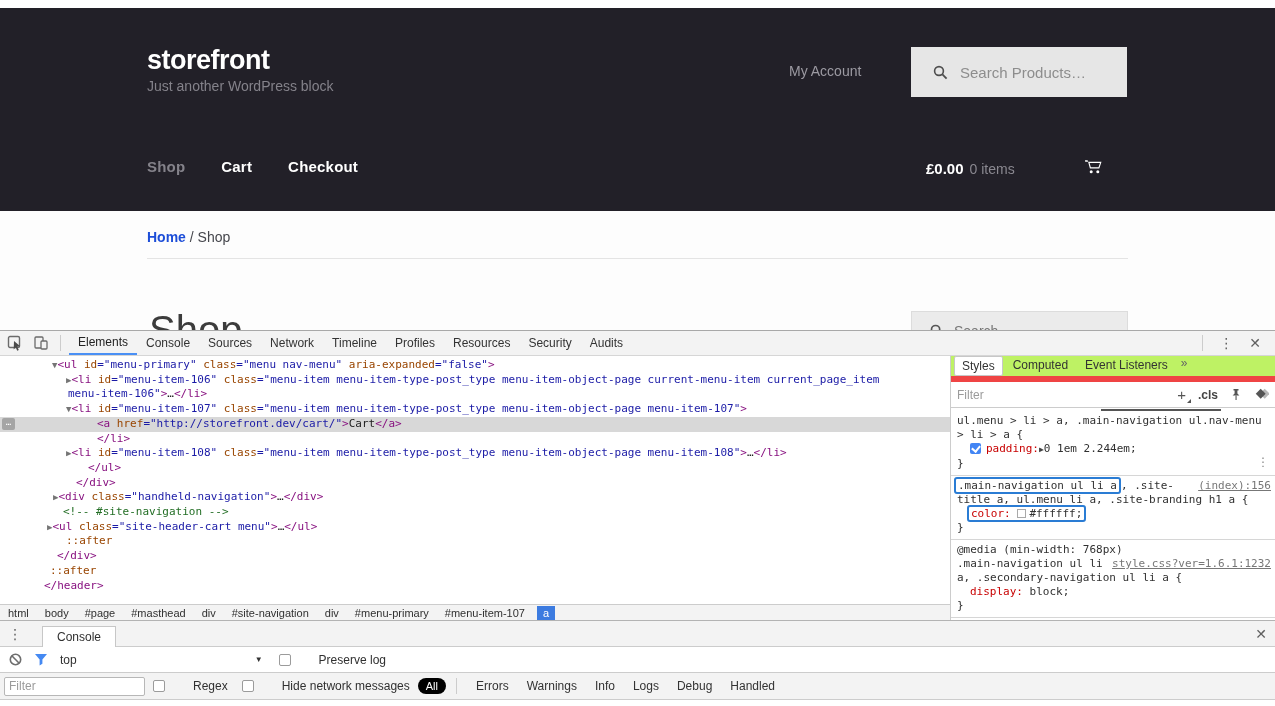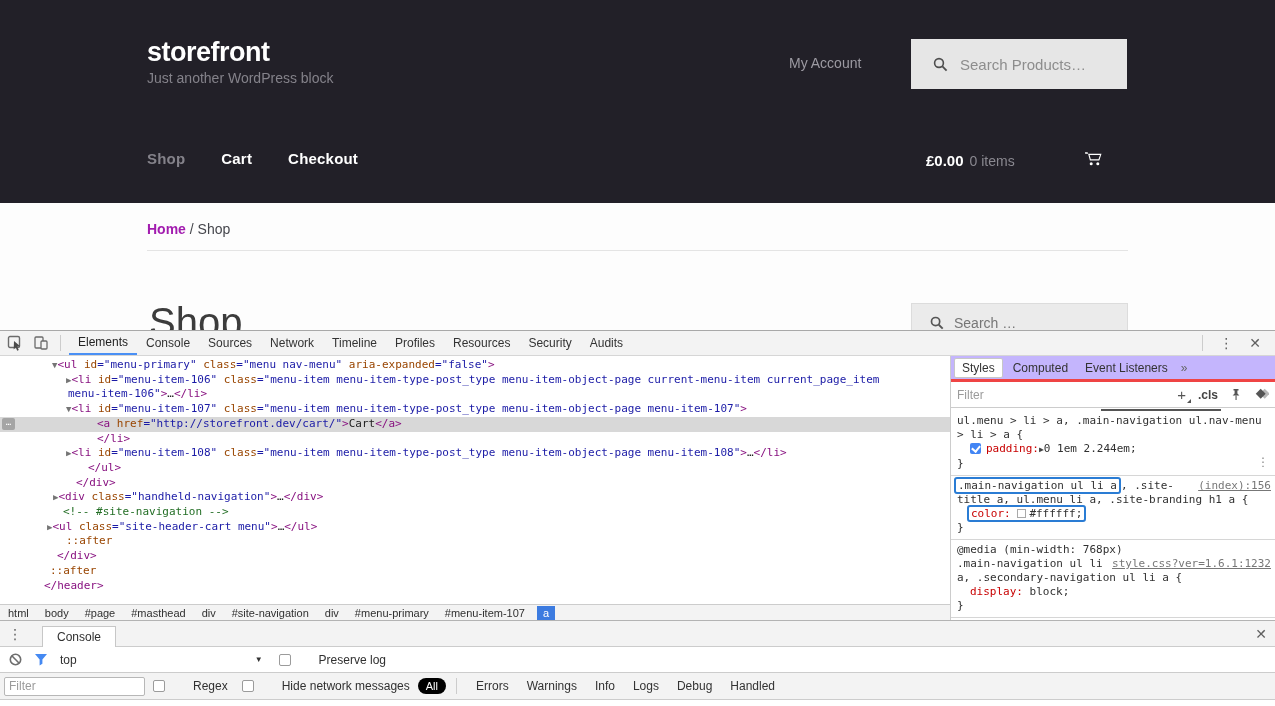--- a/index.html
+++ b/index.html
@@ -1,40 +1,40 @@
 <!DOCTYPE html>
 <html><head>
 <meta charset="utf-8">
 <style>
   * { margin:0; padding:0; box-sizing:border-box; }
   html,body { width:1275px; height:706px; overflow:hidden; background:#fff;
               font-family:"Liberation Sans", sans-serif; }
   #stage { position:relative; width:1275px; height:706px; }
 
   
-  #site { position:absolute; top:0; left:0; width:1275px; height:330px; overflow:hidden; background:#fdfdfd; }
+  #site { position:absolute; top:8px; left:0; width:1275px; height:330px; overflow:hidden; background:#fdfdfd; }
   #site-header { position:absolute; top:0; left:0; width:1275px; height:203px; background:#222028; }
   .site-title { position:absolute; left:147px; top:37px; font-size:27px; font-weight:bold; color:#fff; letter-spacing:-0.5px; }
   .site-tagline { position:absolute; left:147px; top:70px; font-size:14px; color:#84828a; }
   .my-account { position:absolute; left:789px; top:55px; font-size:14px; color:#9c9aa2; }
   .hdr-search { position:absolute; left:911px; top:39px; width:216px; height:50px; background:#e6e6e6; display:flex; align-items:center; }
   .hdr-search svg { margin-left:22px; }
   .hdr-search input { border:none; outline:none; background:transparent; font-size:15px; color:#444; width:160px; margin-left:12px; font-family:"Liberation Sans",sans-serif; }
   .hdr-search input::placeholder { color:#8d8d8d; }
   #site-nav { position:absolute; left:147px; top:150px; display:flex; gap:36px; }
   .nav-item { font-size:15px; font-weight:bold; color:#fff; letter-spacing:0.2px; }
   .nav-item.current { color:#84828a; }
   .cart-info { position:absolute; left:926px; top:152px; font-size:15px; }
   .cart-total { font-weight:bold; color:#fff; }
   .cart-count { color:#8a8890; font-size:14px; font-weight:normal; margin-left:6px; }
   .cart-icon { position:absolute; left:1085px; top:151px; }
 
   #site-content { position:absolute; top:203px; left:0; width:1275px; height:127px; background:#fdfdfd; }
   .breadcrumb { position:absolute; left:147px; top:18px; font-size:14px; color:#45464c; }
-  .breadcrumb .bc-home { color:#a21caf; font-weight:bold; }
+  .breadcrumb .bc-home { color:#1d4ed8; font-weight:bold; }
   .content-divider { position:absolute; left:147px; top:47px; width:981px; height:1px; background:#e4e4e4; }
   .page-heading { position:absolute; left:149px; top:97px; font-size:40px; font-weight:400; color:#3c3c3c; }
   .shop-search { position:absolute; left:911px; top:100px; width:217px; height:40px; background:#ebebeb; border:1px solid #dcdcdc; display:flex; align-items:center; }
   .shop-search svg { margin-left:18px; }
   .shop-search input { border:none; outline:none; background:transparent; font-size:14px; color:#444; width:150px; margin-left:10px; font-family:"Liberation Sans",sans-serif; }
   .shop-search input::placeholder { color:#767676; }
 
   
   #devtools { position:absolute; top:330px; left:0; width:1275px; height:290px; background:#fff; border-top:1px solid #a8a8a8; font-size:12px; color:#303030; }
   #dt-toolbar { position:absolute; top:0; left:0; width:1275px; height:25px; background:#f3f3f3; border-bottom:1px solid #d6d6d6; display:flex; align-items:center; }
@@ -60,21 +60,21 @@
   .tk-cm { color:#236e25; }
   .tk-ps { color:#994500; }
 
   
   #el-crumbs { position:absolute; top:273px; left:0; width:950px; height:17px; background:#f3f3f3; border-top:1px solid #ccc; display:flex; align-items:center; font-size:11px; color:#303030; }
   .crumb { padding:0 8px; }
   .crumb.sel { background:#3c7be0; color:#fff; padding:1px 6px; margin-left:4px; }
 
   
   #styles-panel { position:absolute; top:25px; left:950px; width:325px; height:265px; border-left:1px solid #ccc; background:#fff; overflow:hidden; }
-  #styles-tabs { height:26px; background:#c4b5fd; border-bottom:3px solid #ef4444; display:flex; align-items:center; font-size:12px; }
+  #styles-tabs { height:26px; background:#bef264; border-bottom:6px solid #ef4444; display:flex; align-items:flex-start; font-size:12px; }
   .st-tab { padding:2px 7px; margin-left:3px; color:#333; }
   .st-tab.active { background:#fff; border:1px solid #c7c7c7; border-radius:2px; }
   .st-more { margin-left:6px; color:#666; font-size:12px; }
   #styles-filter { height:26px; border-bottom:1px solid #ccc; display:flex; align-items:center; padding:0 6px; }
   #styles-filter input { border:none; outline:none; font-size:12px; color:#333; width:150px; background:transparent; font-family:"Liberation Sans",sans-serif; }
   #styles-filter input::placeholder { color:#9b9b9b; }
   .sf-icons { margin-left:auto; display:flex; align-items:center; gap:12px; }
   .sf-plus { font-size:15px; color:#555; position:relative; }
   .sf-plus .corner { position:absolute; right:-5px; bottom:0px; width:0; height:0; border-left:4px solid transparent; border-bottom:4px solid #555; }
   .sf-cls { font-size:12px; font-weight:bold; color:#444; }

